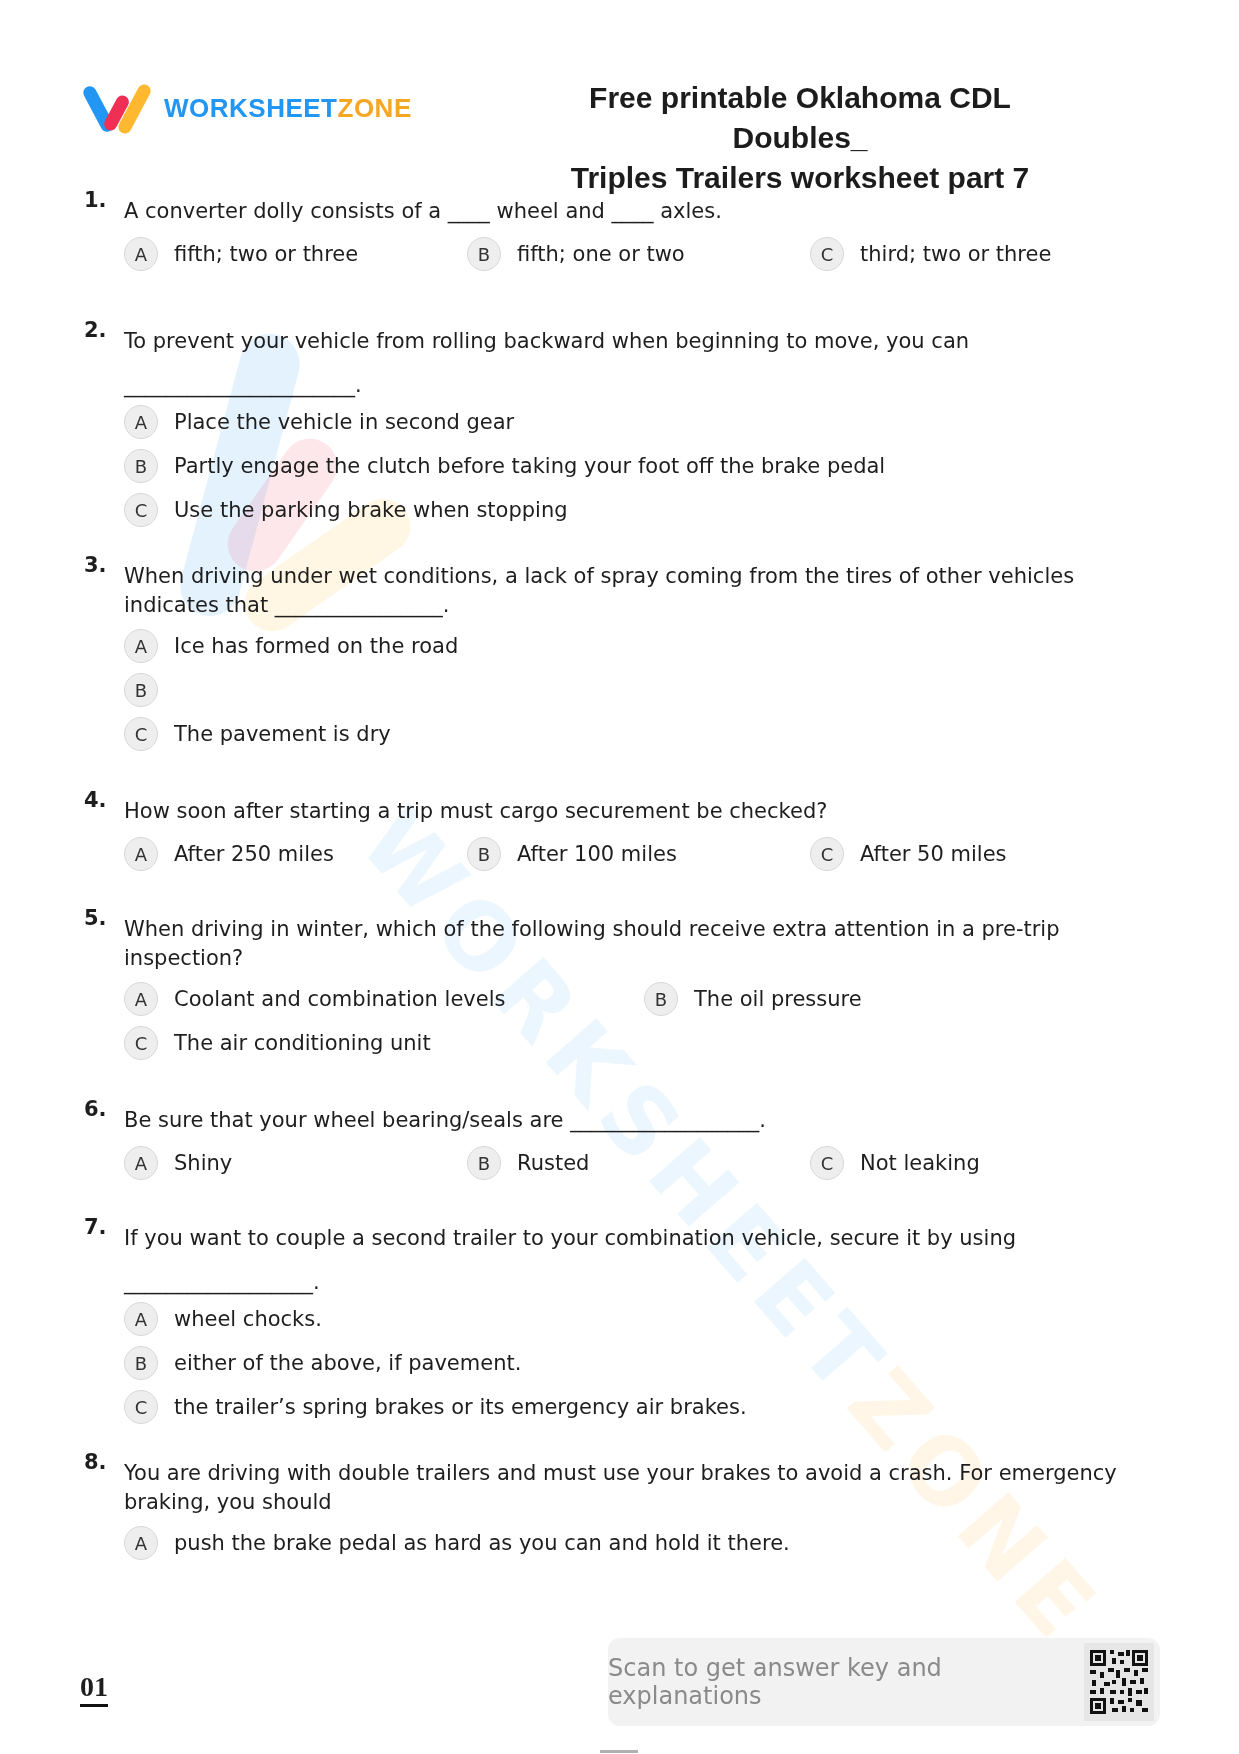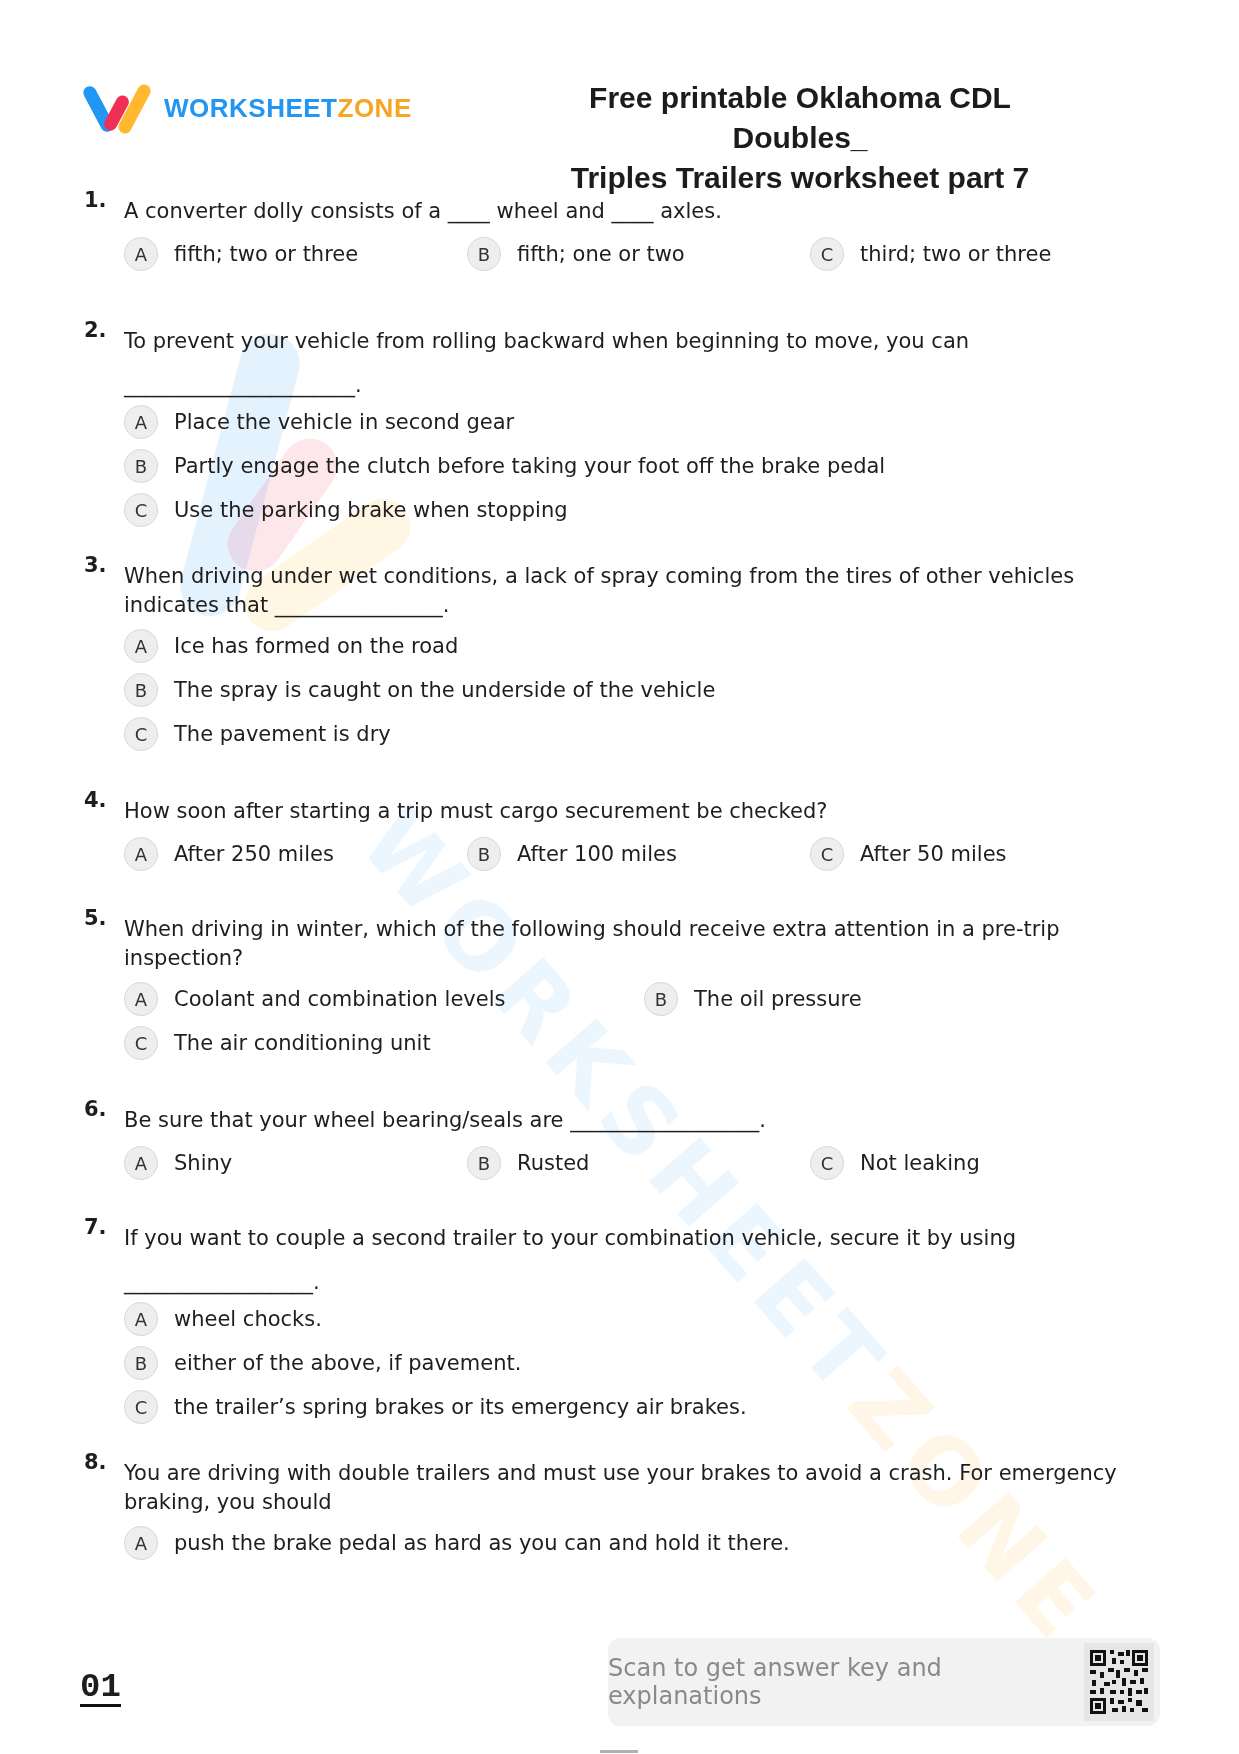--- a/index.html
+++ b/index.html
@@ -49,22 +49,22 @@
   .badge {
     width: 32px; height: 32px; border-radius: 50%; background: #eeeeee; border: 1px solid #d8d8d8;
     display: flex; align-items: center; justify-content: center; font-size: 18px; color: #333;
     margin-right: 16px; flex: none;
   }
   .c3 .opt { width: 343px; }
   .c2 .opt { width: 562px; }
 
   
   .page-num {
-    position: absolute; left: 80px; top: 1670px; font-size: 34px; font-weight: bold;
-    border-bottom: 3px solid #111; line-height: 34px; font-family: Liberation Mono, monospace;
+    position: absolute; left: 80px; top: 1670px; font-size: 28px; font-weight: bold;
+    border-bottom: 3px solid #111; line-height: 34px; font-family: Liberation Serif, serif;
   }
   .scan-box {
     position: absolute; left: 608px; top: 1638px; width: 552px; height: 88px;
     background: #f2f2f2; border-radius: 12px; display: flex; align-items: center;
   }
   .scan-text { font-size: 24px; color: #8a8a8a; flex: 1; }
   .qr {
     width: 70px; height: 78px; background: #e6e6e6; margin-right: 6px; display: flex;
     align-items: center; justify-content: center;
   }
@@ -156,21 +156,20 @@
   <div class="opts" style="margin-top:4px">
     <div class="row">
         <div class="opt">
           <span class="badge">A</span>
           <span>Ice has formed on the road</span>
         </div>
       </div>
     <div class="row">
         <div class="opt">
           <span class="badge">B</span>
-          <span>The spray is caught on the underside of the vehicle</span>
         </div>
       </div>
     <div class="row">
         <div class="opt">
           <span class="badge">C</span>
           <span>The pavement is dry</span>
         </div>
       </div>
   </div>
 </div>

